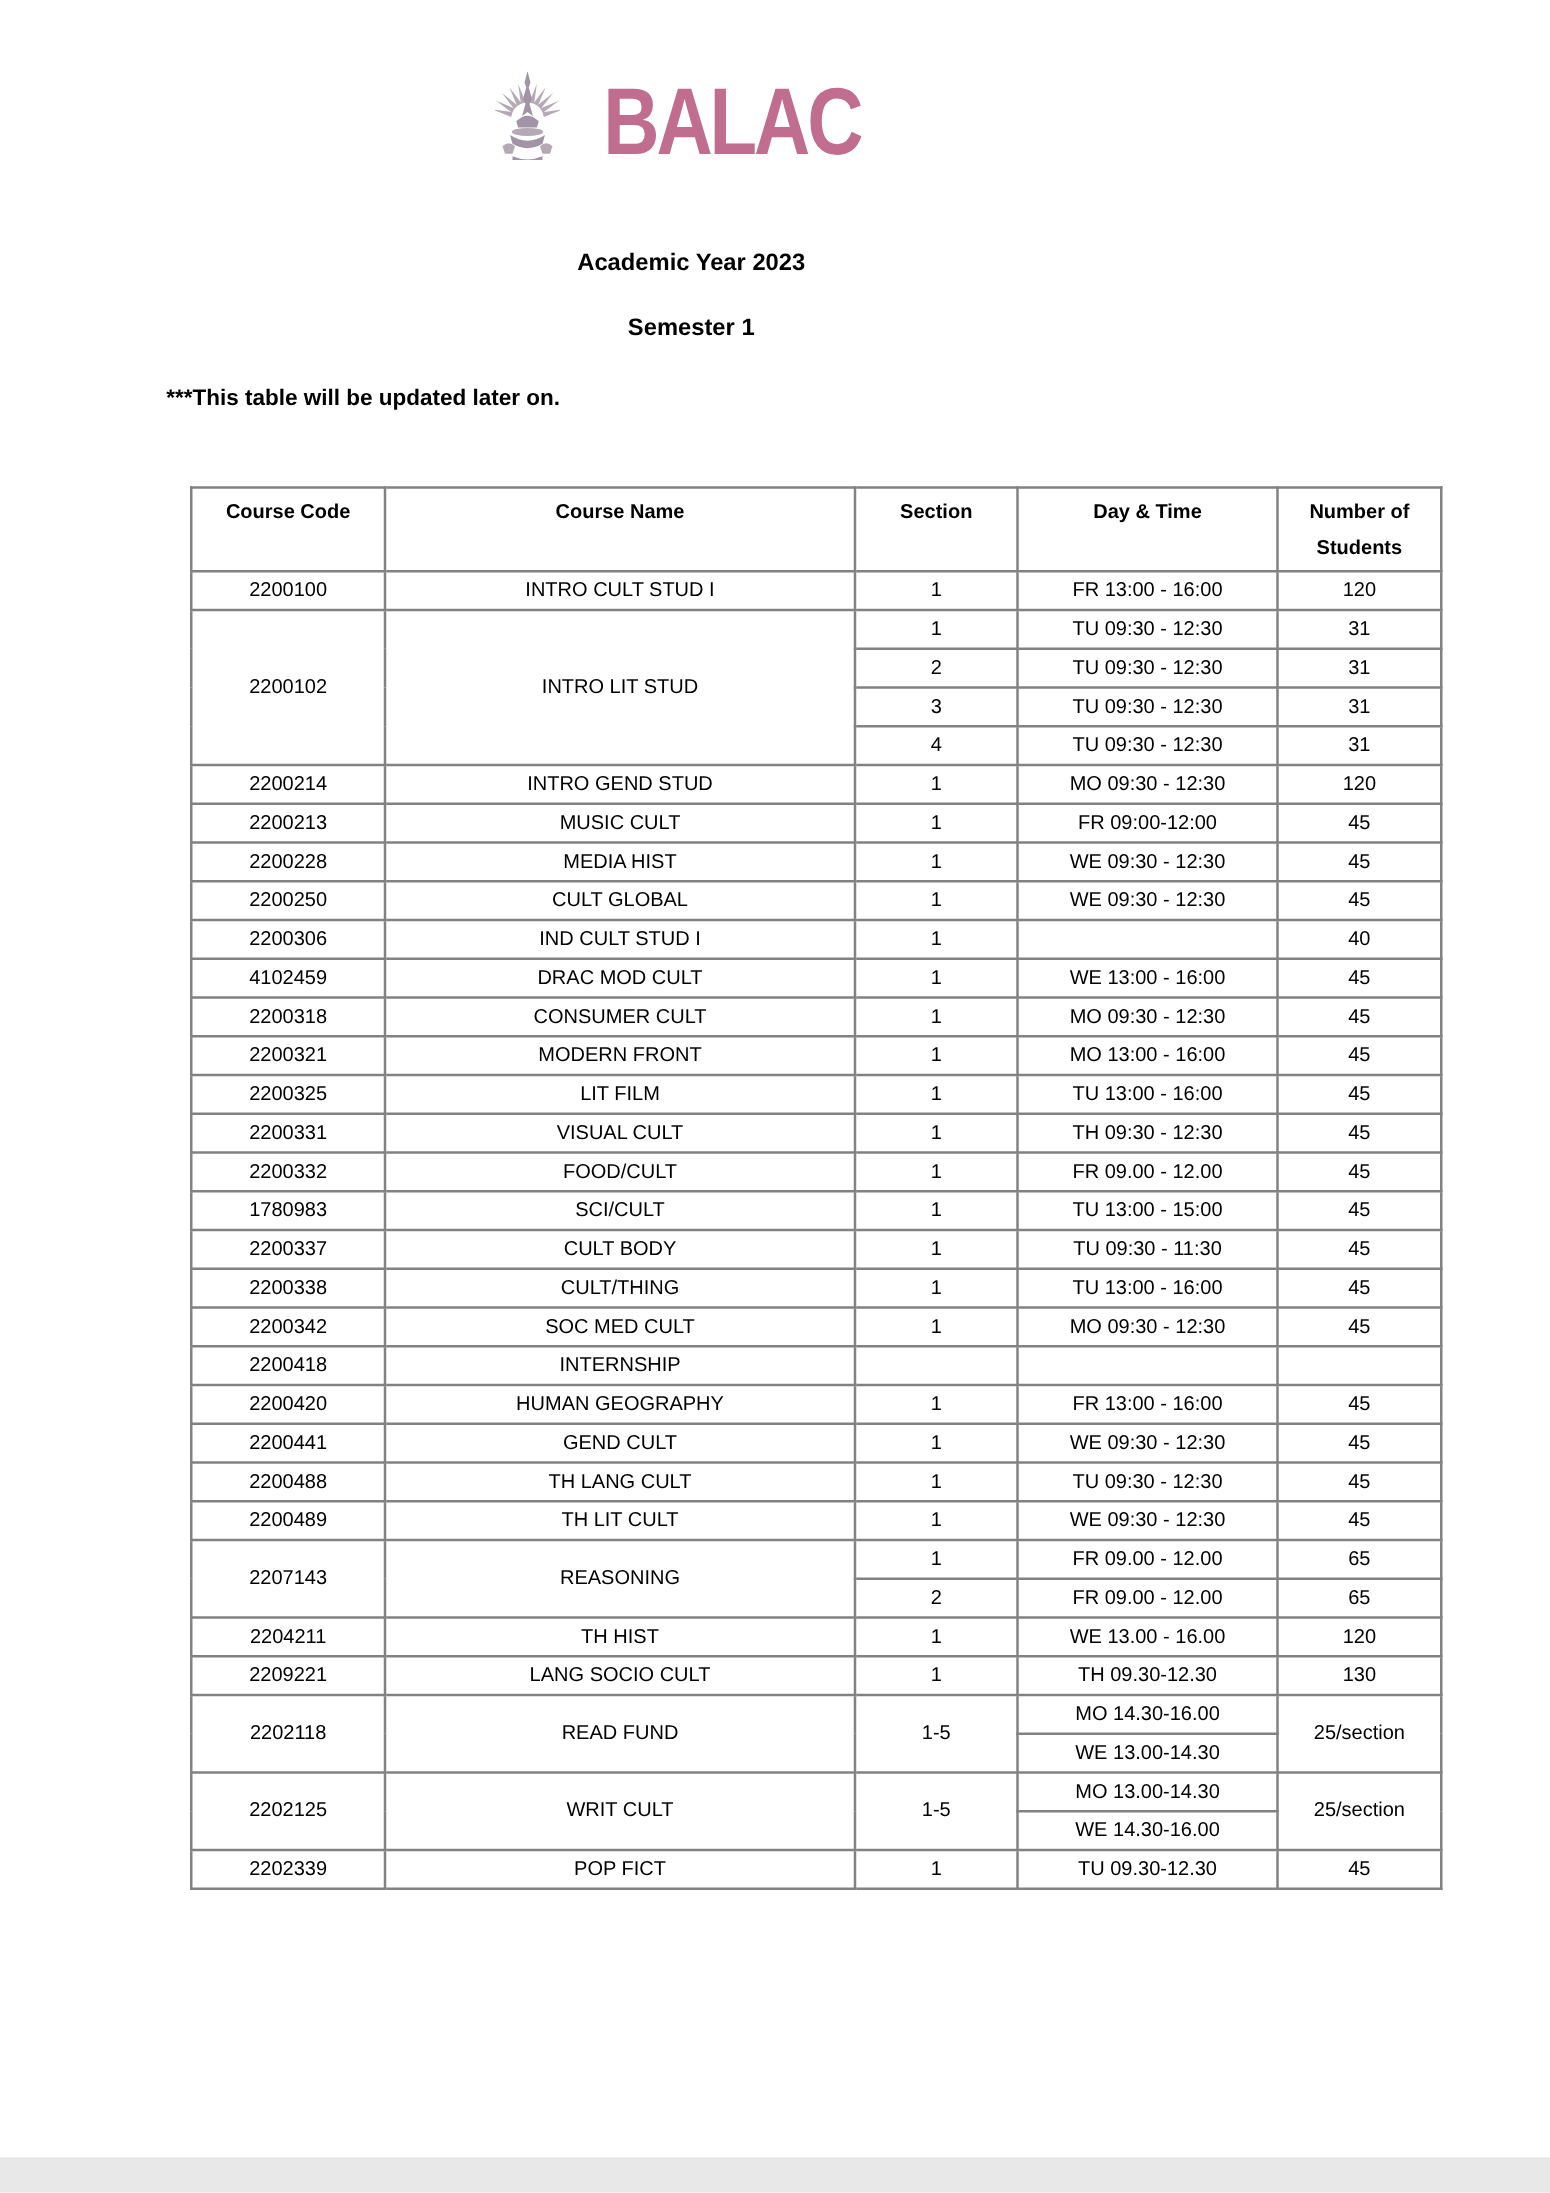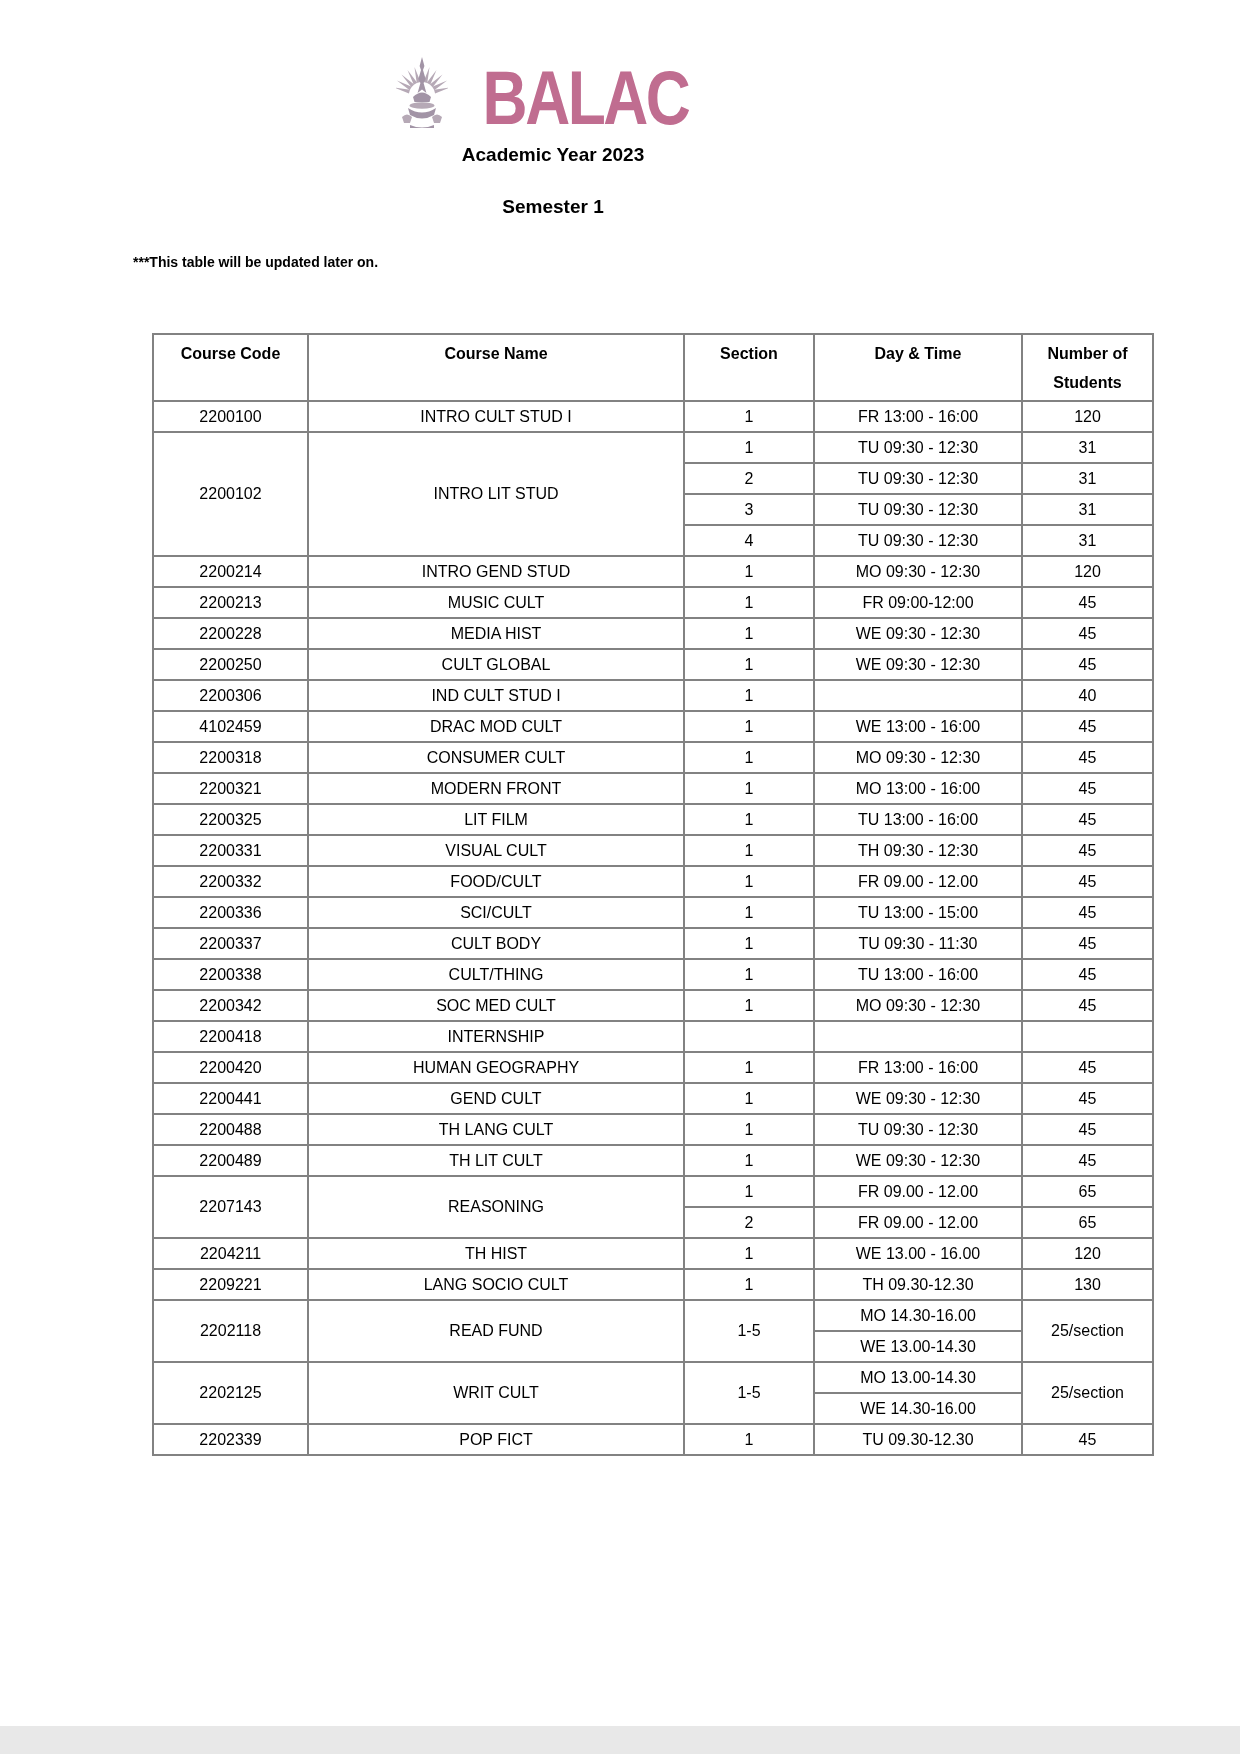--- a/index.html
+++ b/index.html
@@ -15,24 +15,24 @@
   .crest { flex:0 0 auto; }
   .brand {
     display:inline-block; font-size:76px; font-weight:bold; line-height:86px;
     color:#c06d90; letter-spacing:-3px;
     transform:scaleX(0.82); transform-origin:center;
   }
   .title, .subtitle {
     margin-left:133px; width:840px; text-align:center;
     font-size:19px; font-weight:bold; line-height:22px;
   }
-  .title    { }
+  .title    { margin-top:56px; }
   .subtitle { margin-top:30px; }
   .note {
-    margin:34px 0 0 133px; font-size:14px; font-weight:bold; line-height:21px;
+    margin:34px 0 0 133px; font-size:18px; font-weight:bold; line-height:21px;
   }
   table.schedule {
     margin:60px 0 0 152px; width:1000px;
     border-collapse:collapse; table-layout:fixed;
     border:2px solid #5f5f5f;
   }
   .schedule th, .schedule td {
     border:2px solid #828282; overflow:hidden;
   }
   .schedule th {
@@ -205,21 +205,21 @@
           <td>45</td>
         </tr>
       <tr>
           <td>2200332</td>
           <td>FOOD/CULT</td>
           <td>1</td>
           <td>FR 09.00 - 12.00</td>
           <td>45</td>
         </tr>
       <tr>
-          <td>2200336</td>
+          <td>1780983</td>
           <td>SCI/CULT</td>
           <td>1</td>
           <td>TU 13:00 - 15:00</td>
           <td>45</td>
         </tr>
       <tr>
           <td>2200337</td>
           <td>CULT BODY</td>
           <td>1</td>
           <td>TU 09:30 - 11:30</td>

